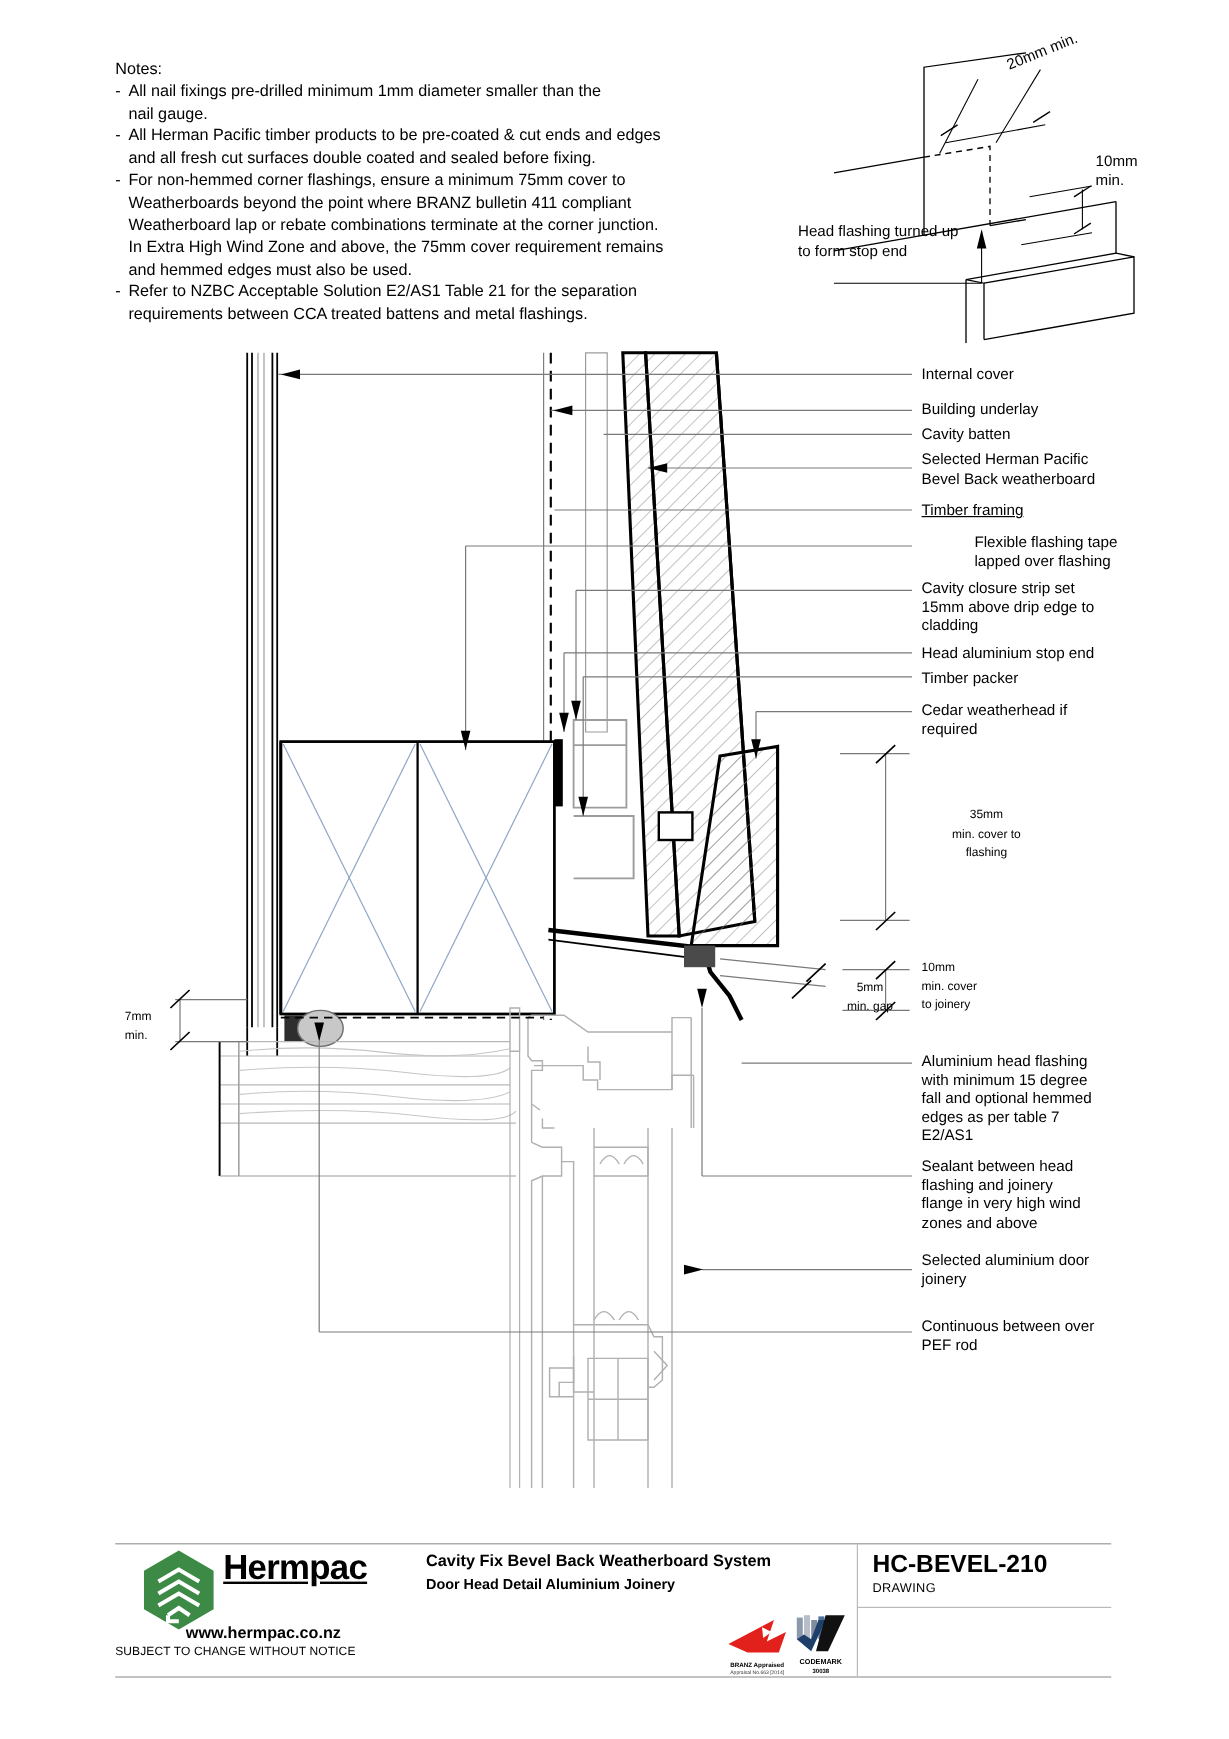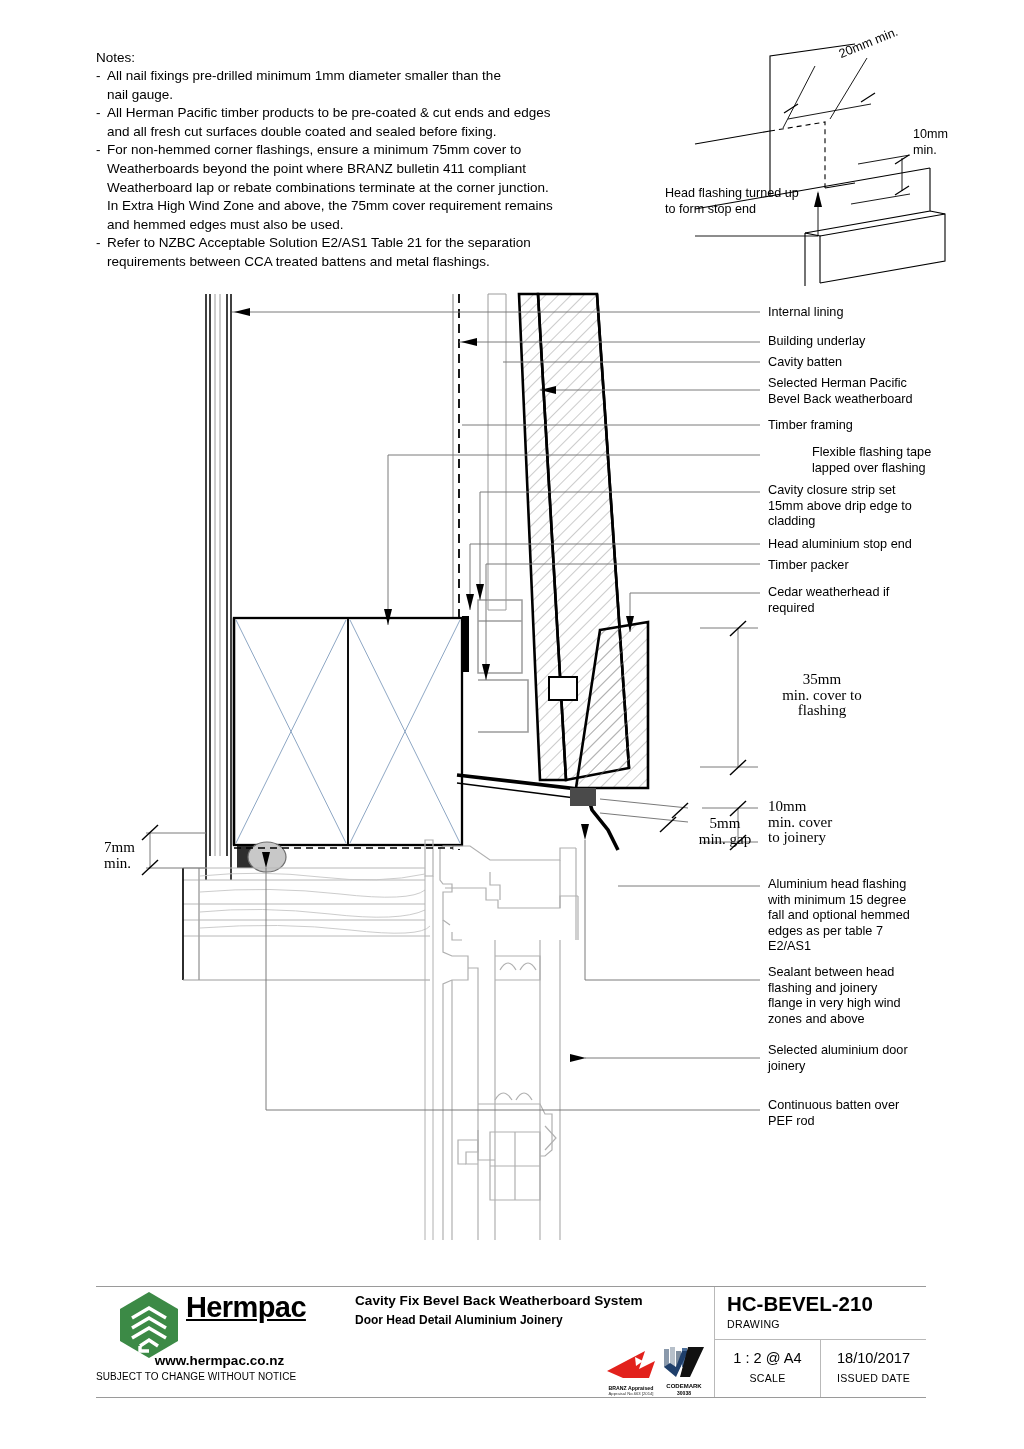--- a/index.html
+++ b/index.html
@@ -20,21 +20,21 @@
   #iso svg{display:block;}
   .iso-lbl{position:absolute;font-size:12.6px;line-height:15.5px;white-space:pre-line;}
 
   
   #detail{position:absolute;left:0px;top:280px;width:1024px;height:960px;}
   #detail svg{display:block;}
 
   
   .callout{position:absolute;font-size:12.7px;line-height:15.6px;white-space:pre-line;
            color:#000;}
-  .dimtxt{position:absolute;font-size:15px;line-height:15.6px;white-space:pre-line;font-family:Liberation Serif, serif;}
+  .dimtxt{position:absolute;font-size:10px;line-height:15.6px;white-space:pre-line;}
 
   
   #titleblock{position:absolute;left:96px;top:1286px;width:830px;height:110px;
               border-top:1.6px solid #9a9a9a;border-bottom:1.6px solid #9a9a9a;}
   #tb-inner{display:flex;height:100%;width:100%;}
   .tb-left{width:247px;position:relative;}
   .tb-mid{flex:1;position:relative;border-right:1.2px solid #b9b9b9;}
   .tb-right{width:211px;display:flex;flex-direction:column;}
   .tb-r-top{height:52px;position:relative;border-bottom:1.2px solid #b9b9b9;}
   .tb-r-bot{flex:1;display:flex;}
@@ -378,47 +378,47 @@
         <line x1="146" y1="588" x2="206" y2="588"></line>
         <line x1="150" y1="553" x2="150" y2="588"></line>
       </g>
       <g stroke="#000" stroke-width="1.4">
         <line x1="142" y1="560" x2="158" y2="545"></line>
         <line x1="142" y1="595" x2="158" y2="580"></line>
       </g>
     </svg>
   </div>
 
-  <div class="callout" style="left:768px;top:305px;">Internal lining</div>
+  <div class="callout" style="left:768px;top:305px;">Internal cover</div>
   <div class="callout" style="left:768px;top:334px;">Building underlay</div>
   <div class="callout" style="left:768px;top:355px;">Cavity batten</div>
   <div class="callout" style="left:768px;top:376px;">Selected Herman Pacific
 Bevel Back weatherboard</div>
-  <div class="callout" style="left:768px;top:418px;">Timber framing</div>
+  <div class="callout" style="left:768px;top:418px;text-decoration:underline;">Timber framing</div>
   <div class="callout" style="left:768px;top:445px;margin-left:44px;">Flexible flashing tape
 lapped over flashing</div>
   <div class="callout" style="left:768px;top:483px;">Cavity closure strip set
 15mm above drip edge to
 cladding</div>
   <div class="callout" style="left:768px;top:537px;">Head aluminium stop end</div>
   <div class="callout" style="left:768px;top:558px;">Timber packer</div>
   <div class="callout" style="left:768px;top:585px;">Cedar weatherhead if
 required</div>
   <div class="callout" style="left:768px;top:877px;">Aluminium head flashing
 with minimum 15 degree
 fall and optional hemmed
 edges as per table 7
 E2/AS1</div>
   <div class="callout" style="left:768px;top:965px;">Sealant between head
 flashing and joinery
 flange in very high wind
 zones and above</div>
   <div class="callout" style="left:768px;top:1043px;">Selected aluminium door
 joinery</div>
-  <div class="callout" style="left:768px;top:1098px;">Continuous batten over
+  <div class="callout" style="left:768px;top:1098px;">Continuous between over
 PEF rod</div>
 
   <div class="dimtxt" style="left:762px;top:672px;text-align:center;width:120px;">35mm
 min. cover to
 flashing</div>
   <div class="dimtxt" style="left:686px;top:816px;text-align:center;width:78px;">5mm
 min. gap</div>
   <div class="dimtxt" style="left:768px;top:799px;">10mm
 min. cover
 to joinery</div>
@@ -480,28 +480,18 @@
             </div>
           </div>
         </div>
       </div>
 
       <div class="tb-right">
         <div class="tb-r-top">
           <div class="tb-dwg">HC-BEVEL-210</div>
           <div class="tb-dwg-lbl">DRAWING</div>
         </div>
-        <div class="tb-r-bot">
-          <div class="tb-cell sep">
-            <div class="tb-val">1 : 2 @ A4</div>
-            <div class="tb-lbl">SCALE</div>
-          </div>
-          <div class="tb-cell">
-            <div class="tb-val">18/10/2017</div>
-            <div class="tb-lbl">ISSUED DATE</div>
-          </div>
-        </div>
       </div>
 
     </div>
   </div>
 
 </div>
 
 </body></html>

